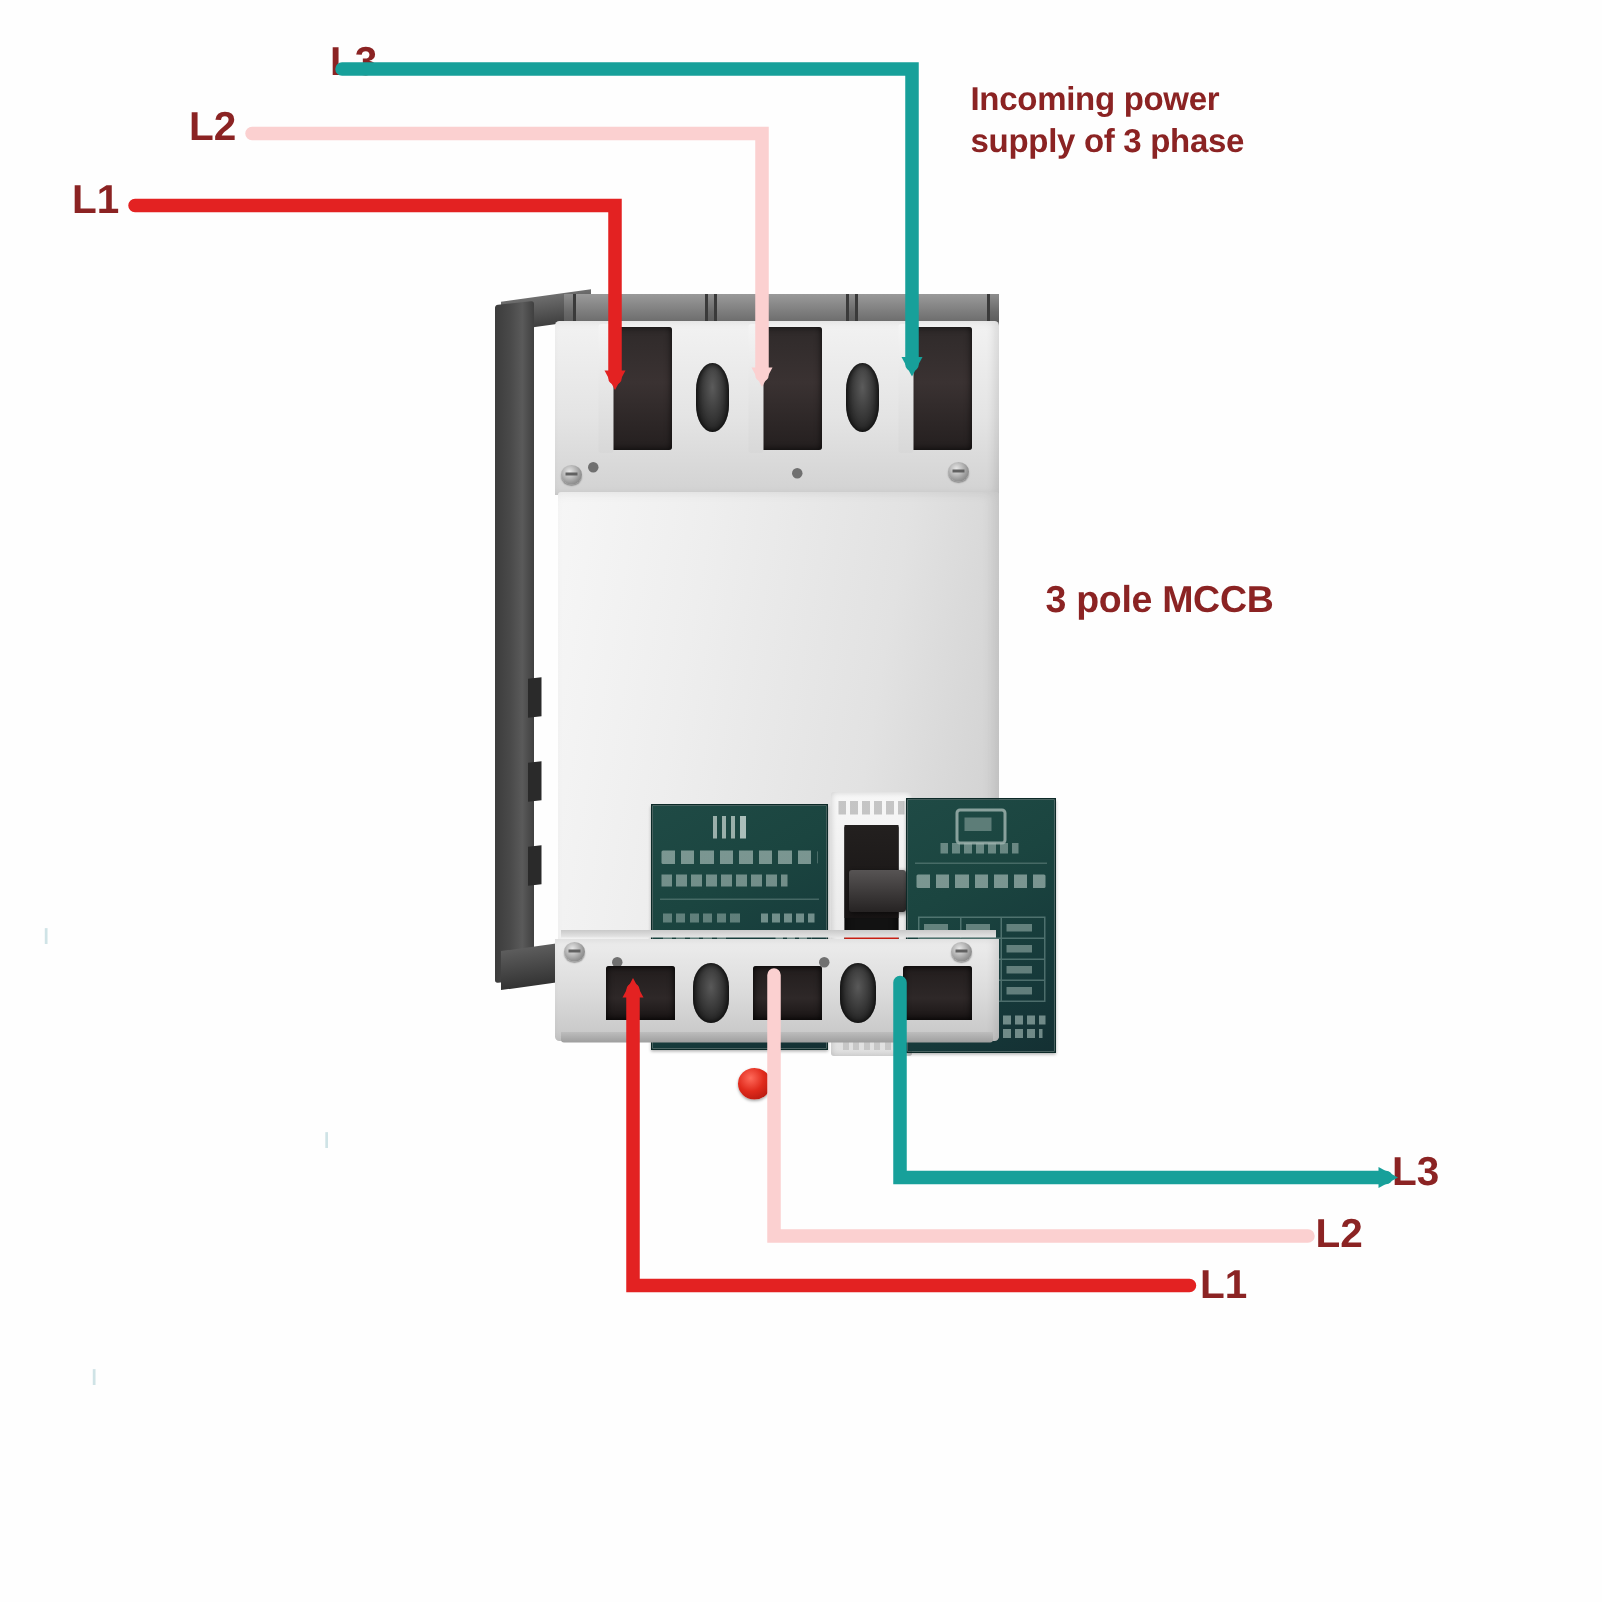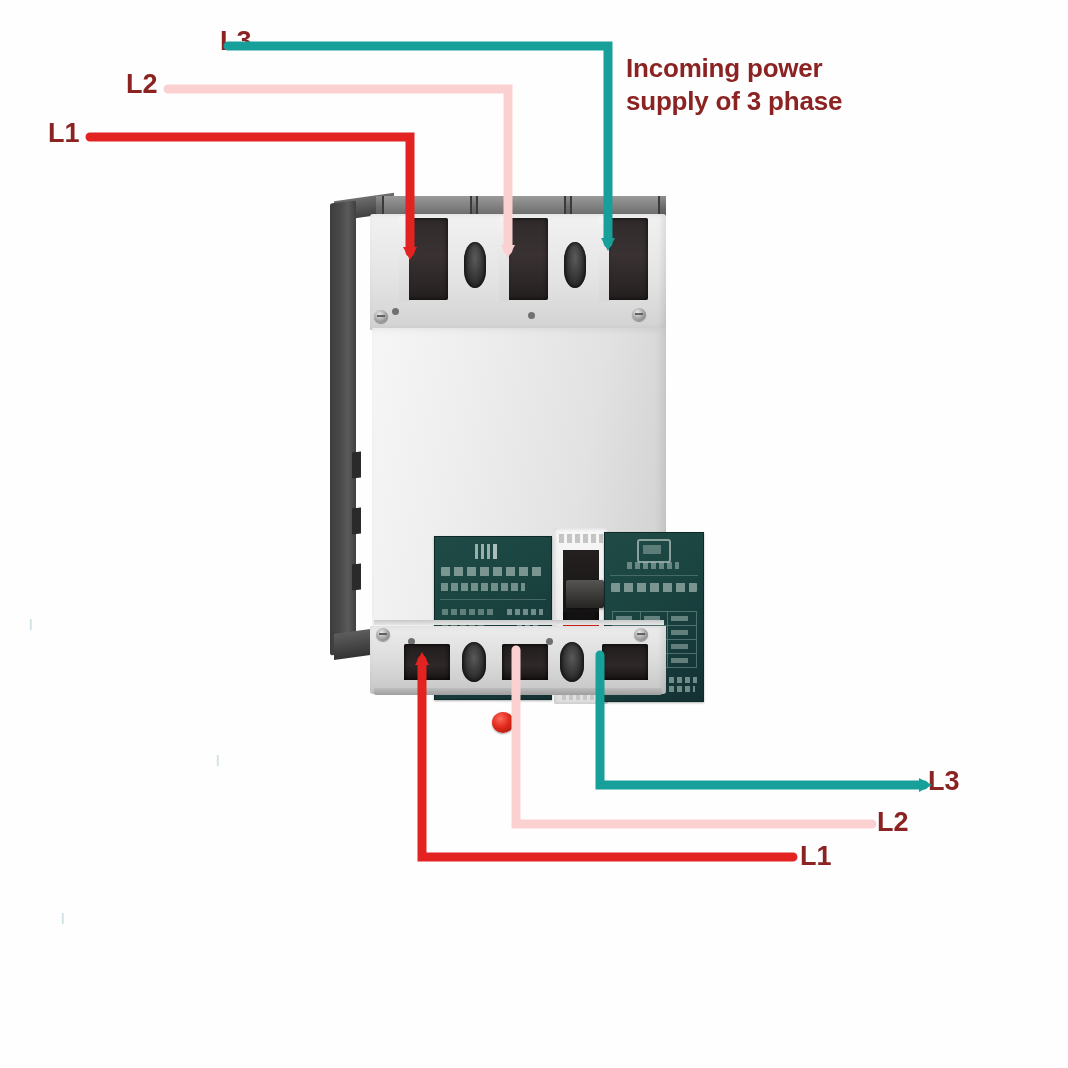--- a/index.html
+++ b/index.html
@@ -20,21 +20,21 @@
   
   .anno {
     position: absolute;
     color: #8B2323;
     font-weight: bold;
     font-family: "Liberation Sans", sans-serif;
     line-height: 1.28;
     letter-spacing: -0.2px;
     white-space: pre-line;
   }
-  .anno-incoming { left: 626px; top: 52px;  font-size: 26px; width: 300px; }
+  .anno-incoming { left: 647px; top: 52px;  font-size: 22px; width: 300px; }
   .anno-mccb     { left: 697px; top: 384px; font-size: 25px; }
   .anno-outgoing { left: 42px;  top: 700px; font-size: 25px; width: 320px; }
 
   
   .plabel {
     position: absolute;
     color: #8B2323;
     font-weight: bold;
     font-size: 27px;
     font-family: "Liberation Sans", sans-serif;
@@ -562,14 +562,15 @@
   <span class="plabel lbl-t-l3">L3</span>
   <span class="plabel lbl-t-l2">L2</span>
   <span class="plabel lbl-t-l1">L1</span>
 
   <span class="plabel lbl-b-l3">L3</span>
   <span class="plabel lbl-b-l2">L2</span>
   <span class="plabel lbl-b-l1">L1</span>
 
   <div class="anno anno-incoming">Incoming power
 supply of 3 phase</div>
+  <div class="anno anno-mccb">3 pole MCCB</div>
 
 </div>
 
 </body></html>

